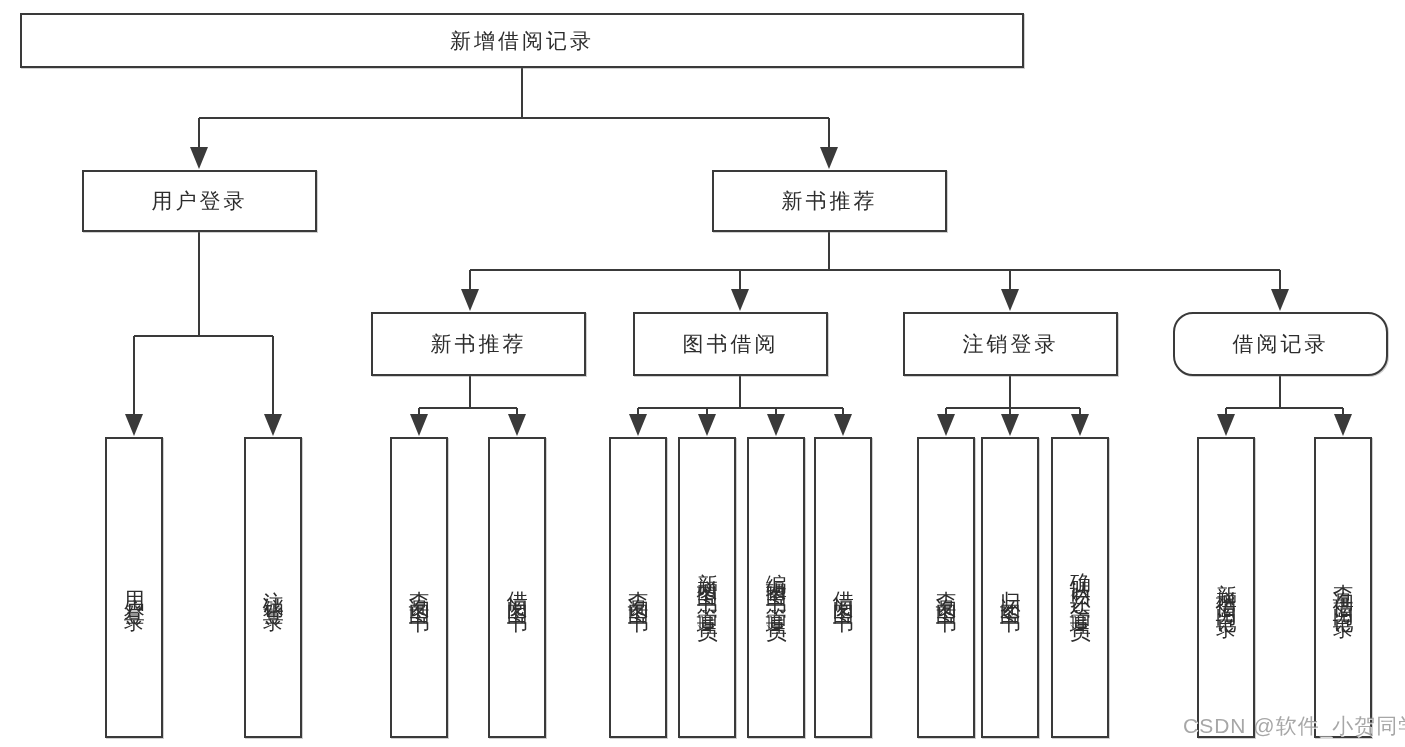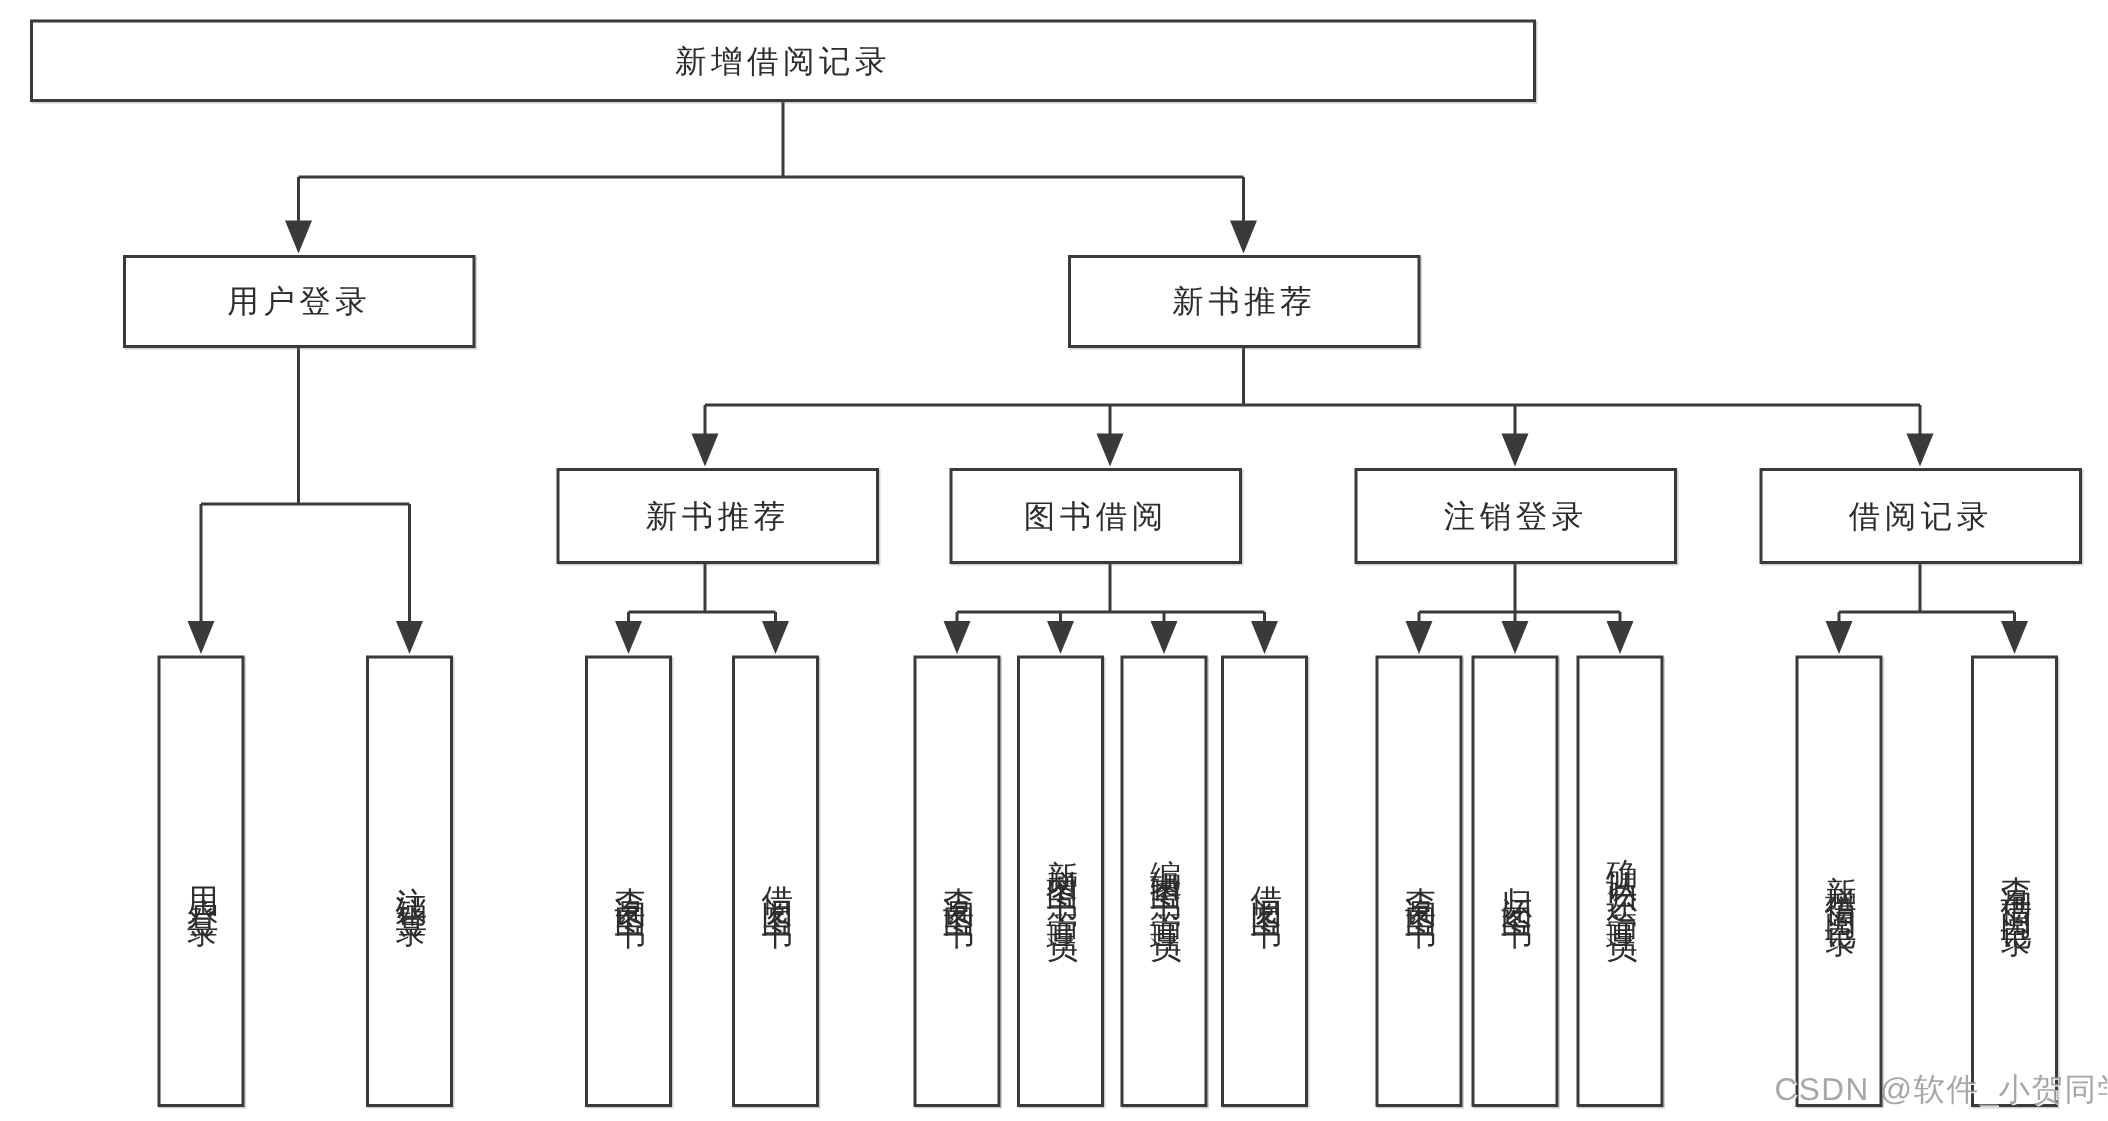--- a/index.html
+++ b/index.html
@@ -111,21 +111,21 @@
 
   <div class="node" style="left:371px; top:312px; width:215px; height:64px;">
     <span class="hlabel">新书推荐</span>
   </div>
   <div class="node" style="left:633px; top:312px; width:195px; height:64px;">
     <span class="hlabel">图书借阅</span>
   </div>
   <div class="node" style="left:903px; top:312px; width:215px; height:64px;">
     <span class="hlabel">注销登录</span>
   </div>
-  <div class="node" style="left:1173px; top:312px; width:215px; height:64px;">
+  <div class="node" style="left:1173px; top:312px; width:215px; height:64px;border-radius:20px;">
     <span class="hlabel">借阅记录</span>
   </div>
 
   <div class="node" style="left:105px; top:437px; width:58px; height:301px;">
     <span class="vlabel">用户登录</span>
   </div>
   <div class="node" style="left:244px; top:437px; width:58px; height:301px;">
     <span class="vlabel">注销登录</span>
   </div>
 

